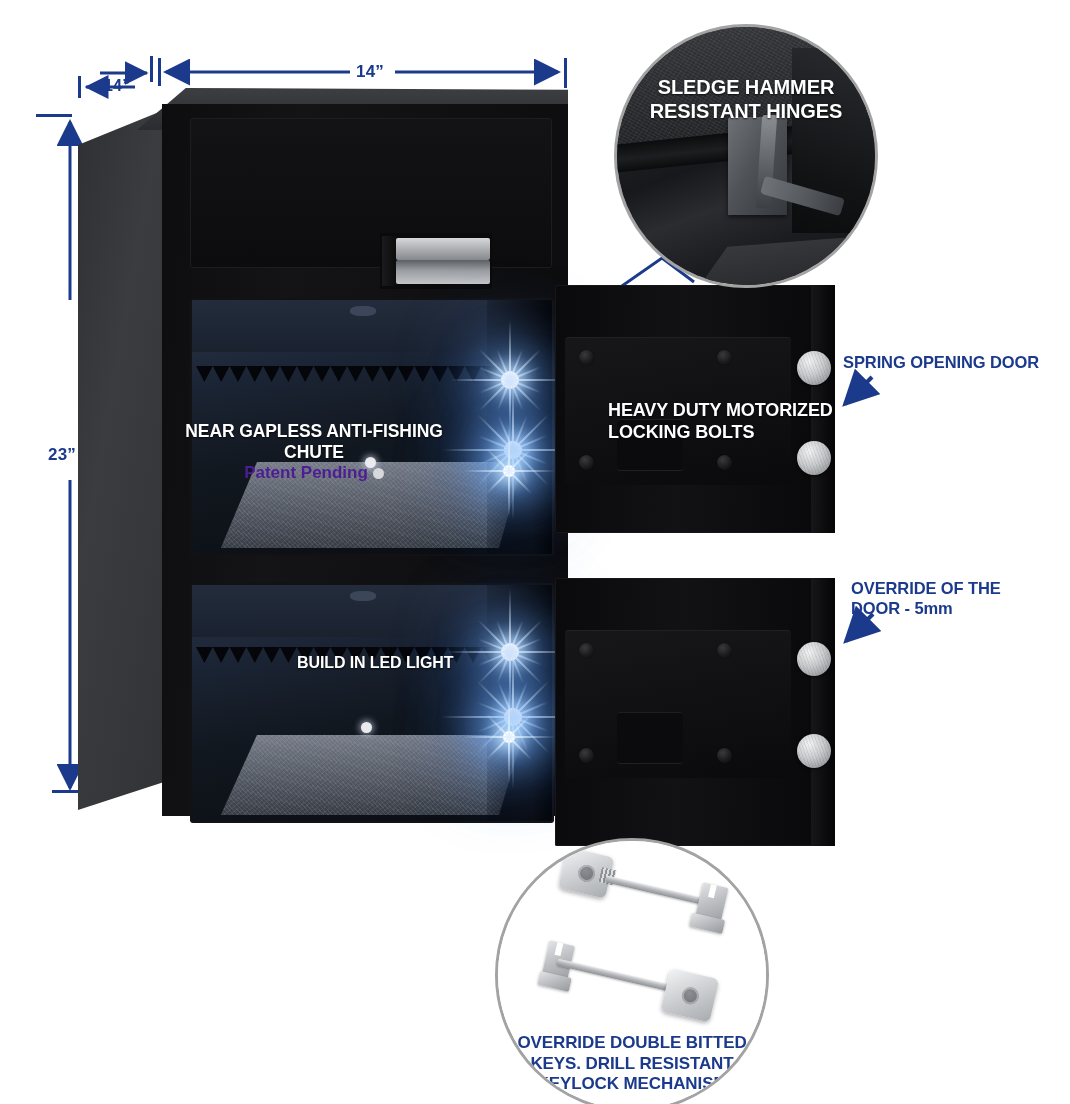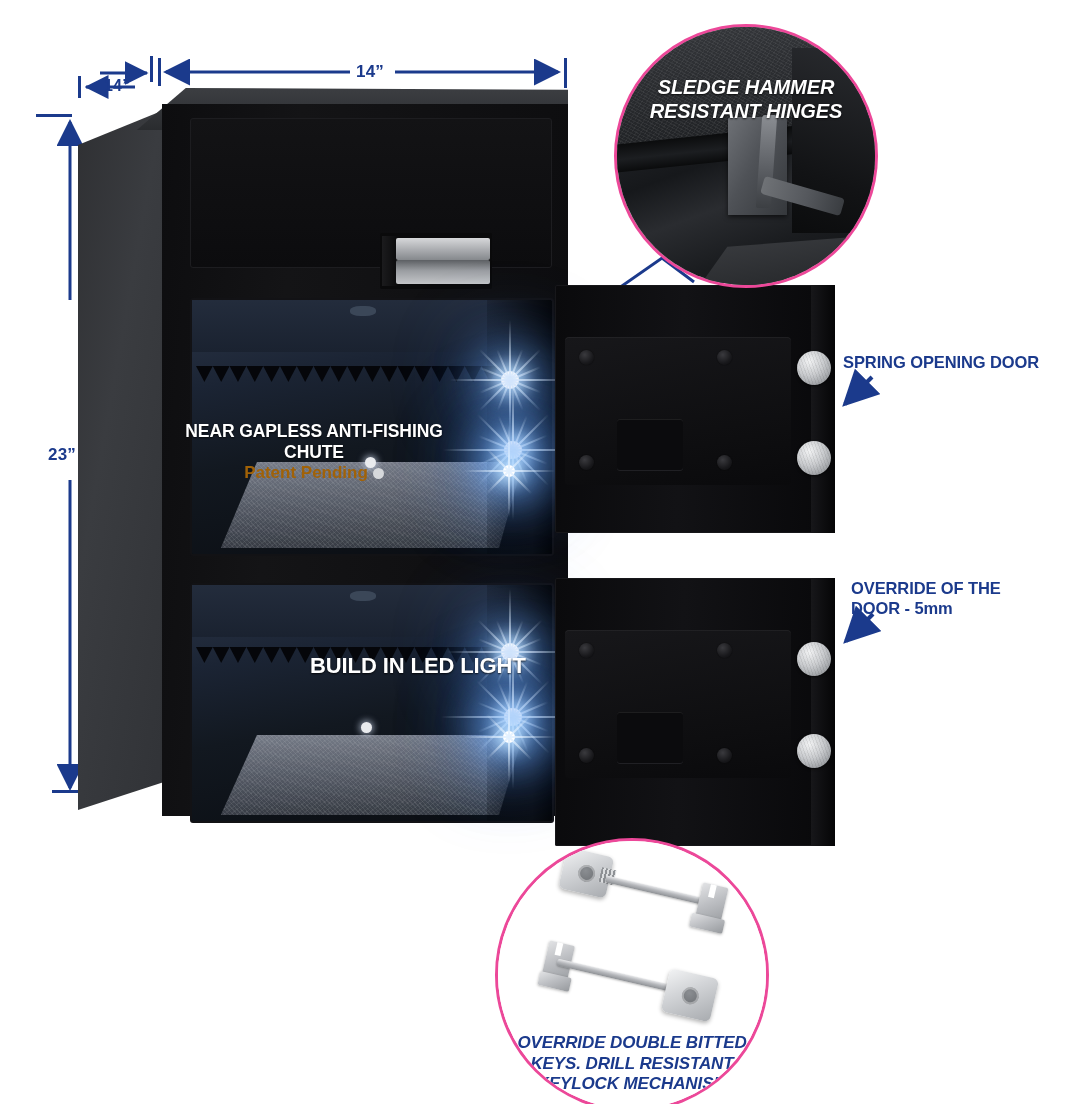--- a/index.html
+++ b/index.html
@@ -173,22 +173,22 @@
     position:absolute;width:34px;height:34px;border-radius:50%;
     background:
       repeating-linear-gradient(70deg, rgba(0,0,0,.07) 0 1px, transparent 1px 3px),
       radial-gradient(circle at 36% 30%,#f1f2f3 0%,#c8cacd 45%,#9a9da1 80%,#7e8185 100%);
     box-shadow:0 1px 3px rgba(0,0,0,.7);
   }
 
   
   .circle-callout{
     position:absolute;border-radius:50%;
-    border:3px solid #ec4899;
-    overflow:hidden;background:#ffffff;font-style:italic;
+    border:3px solid #a3a3a3;
+    overflow:hidden;background:#ffffff;
   }
   #hinge-callout{left:614px;top:24px;width:258px;height:258px;}
   .hinge-photo{
     position:absolute;left:0;top:0;width:100%;height:100%;
     background:
       linear-gradient(160deg,#4a4c50 0%,#303236 18%,#202226 33%,#16181b 48%,#2a2c30 62%,#1a1c1f 78%,#101113 100%);
   }
   .hinge-felt{
     position:absolute;left:-6%;top:-4%;width:112%;height:46%;
     background:
@@ -274,21 +274,21 @@
     line-height:1.2;letter-spacing:-.1px;white-space:pre-line;
     text-shadow:0 1px 2px rgba(0,0,0,.75);
   }
   .lbl-blue{
     position:absolute;color:#1b3a8c;font-weight:bold;
     line-height:1.22;letter-spacing:-.1px;
   }
   .lbl-white-center{text-align:center;}
 
   .patent{
-    font-size:17px;font-weight:bold;color:#a16207;
+    font-size:17px;font-weight:bold;color:#4c1d95;
     text-align:center;display:block;
   }
   .patent-dot{
     display:inline-block;width:11px;height:11px;border-radius:50%;
     background:#d6d8db;vertical-align:middle;margin-left:5px;
   }
 
   svg.ov{position:absolute;left:0;top:0;width:1070px;height:1104px;overflow:visible;}
 </style>
 </head>
@@ -549,21 +549,23 @@
   </div>
 
 
   <div style="position:absolute;left:176px;top:421px;width:276px;">
     <div class="lbl-white" style="position:static;font-size:17.5px;text-align:center;">NEAR GAPLESS ANTI-FISHING CHUTE</div>
     <span class="patent">
       <span>Patent Pending</span><span class="patent-dot"></span>
     </span>
   </div>
 
-  <div class="lbl-white" style="left:310px;top:653px;font-size:22px;">BUILD IN LED LIGHT</div>
-
+  <div class="lbl-white" style="left:297px;top:653px;font-size:16px;">BUILD IN LED LIGHT</div>
+
+  <div class="lbl-white" style="left:608px;top:400px;font-size:18px;">HEAVY DUTY MOTORIZED
+LOCKING BOLTS</div>
 
 
   <div class="lbl-blue" style="left:843px;top:352px;font-size:16.5px;">SPRING OPENING DOOR</div>
 
   <div class="lbl-blue" style="left:851px;top:578px;width:200px;font-size:16.5px;">OVERRIDE OF THE DOOR - 5mm</div>
 
 </div>
 
 </body></html>

